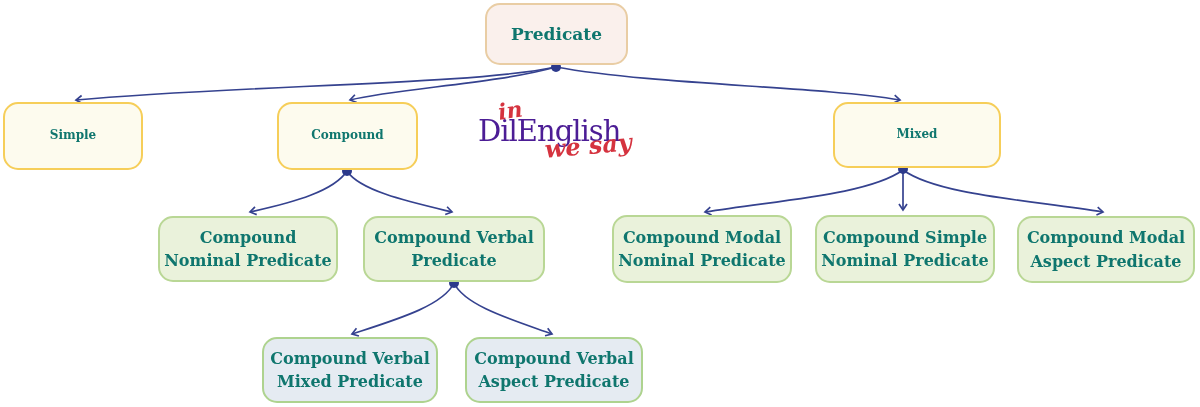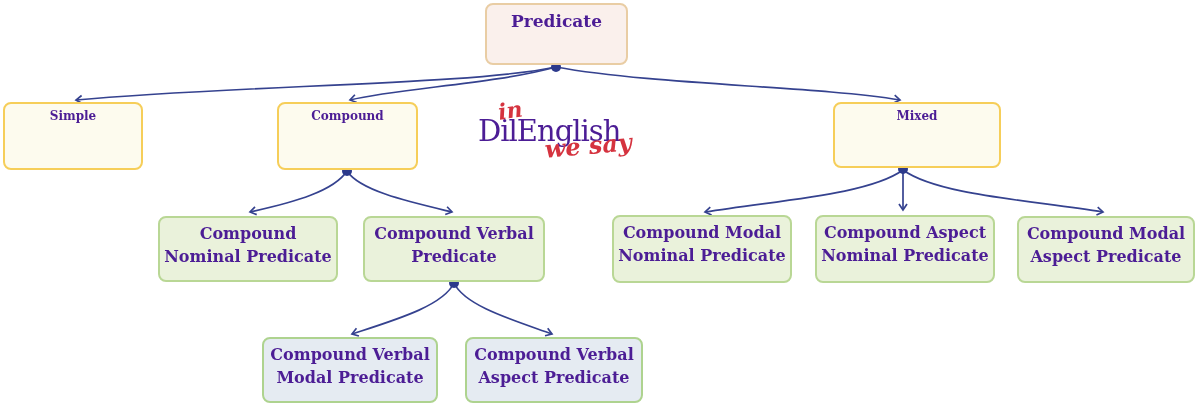--- a/index.html
+++ b/index.html
@@ -2,22 +2,22 @@
 <html><head>
 <meta charset="utf-8">
 <style>
   html,body{margin:0;padding:0;background:#ffffff;}
   .canvas{
     position:relative;width:1200px;height:407px;background:#ffffff;overflow:hidden;
     font-family:"DejaVu Serif", serif;
   }
   svg.edges{position:absolute;left:0;top:0;width:1200px;height:407px;pointer-events:none;}
   .node{
-    position:absolute;display:flex;flex-direction:column;align-items:center;
-    text-align:center;font-weight:700;color:#4c1d95;border-radius:8px;
+    position:absolute;display:flex;flex-direction:column;align-items:center;justify-content:center;
+    text-align:center;font-weight:700;color:#0f766e;border-radius:15px;
     font-size:16px;line-height:1.45;box-sizing:border-box;padding:4px 6px;
   }
   .node span{display:block;white-space:nowrap;}
   .root{background:#faf0ec;border:2.5px solid #e9cda4;font-size:17px;}
   .lvl1{background:#fdfbee;border:2.5px solid #f6ce59;font-size:12px;}
   .green{background:#eaf2db;border:2.5px solid #b9d795;}
   .blue{background:#e5ebf2;border:2.5px solid #aed38f;}
   .logo{position:absolute;left:478px;top:96px;width:164px;}
   .logo-in{color:#d5333f;font-style:italic;font-size:22px;font-weight:700;margin-left:20px;transform:rotate(-8deg);width:40px;}
   .logo-main{color:#4c1d95;font-size:29px;margin-top:-8px;letter-spacing:-1px;}
@@ -79,32 +79,32 @@
     <span>Compound Verbal</span>
     <span>Predicate</span>
   </div>
 
   <div class="node green" style="left:612px;top:215px;width:180px;height:68px;">
     <span>Compound Modal</span>
     <span>Nominal Predicate</span>
   </div>
 
   <div class="node green" style="left:815px;top:215px;width:180px;height:68px;">
-    <span>Compound Aspect</span>
+    <span>Compound Simple</span>
     <span>Nominal Predicate</span>
   </div>
 
   <div class="node green" style="left:1017px;top:216px;width:178px;height:67px;">
     <span>Compound Modal</span>
     <span>Aspect Predicate</span>
   </div>
 
   <div class="node blue" style="left:262px;top:337px;width:176px;height:66px;">
     <span>Compound Verbal</span>
-    <span>Modal Predicate</span>
+    <span>Mixed Predicate</span>
   </div>
 
   <div class="node blue" style="left:465px;top:337px;width:178px;height:66px;">
     <span>Compound Verbal</span>
     <span>Aspect Predicate</span>
   </div>
 
   <div class="logo">
     <div class="logo-in">in</div>
     <div class="logo-main">DilEnglish</div>

